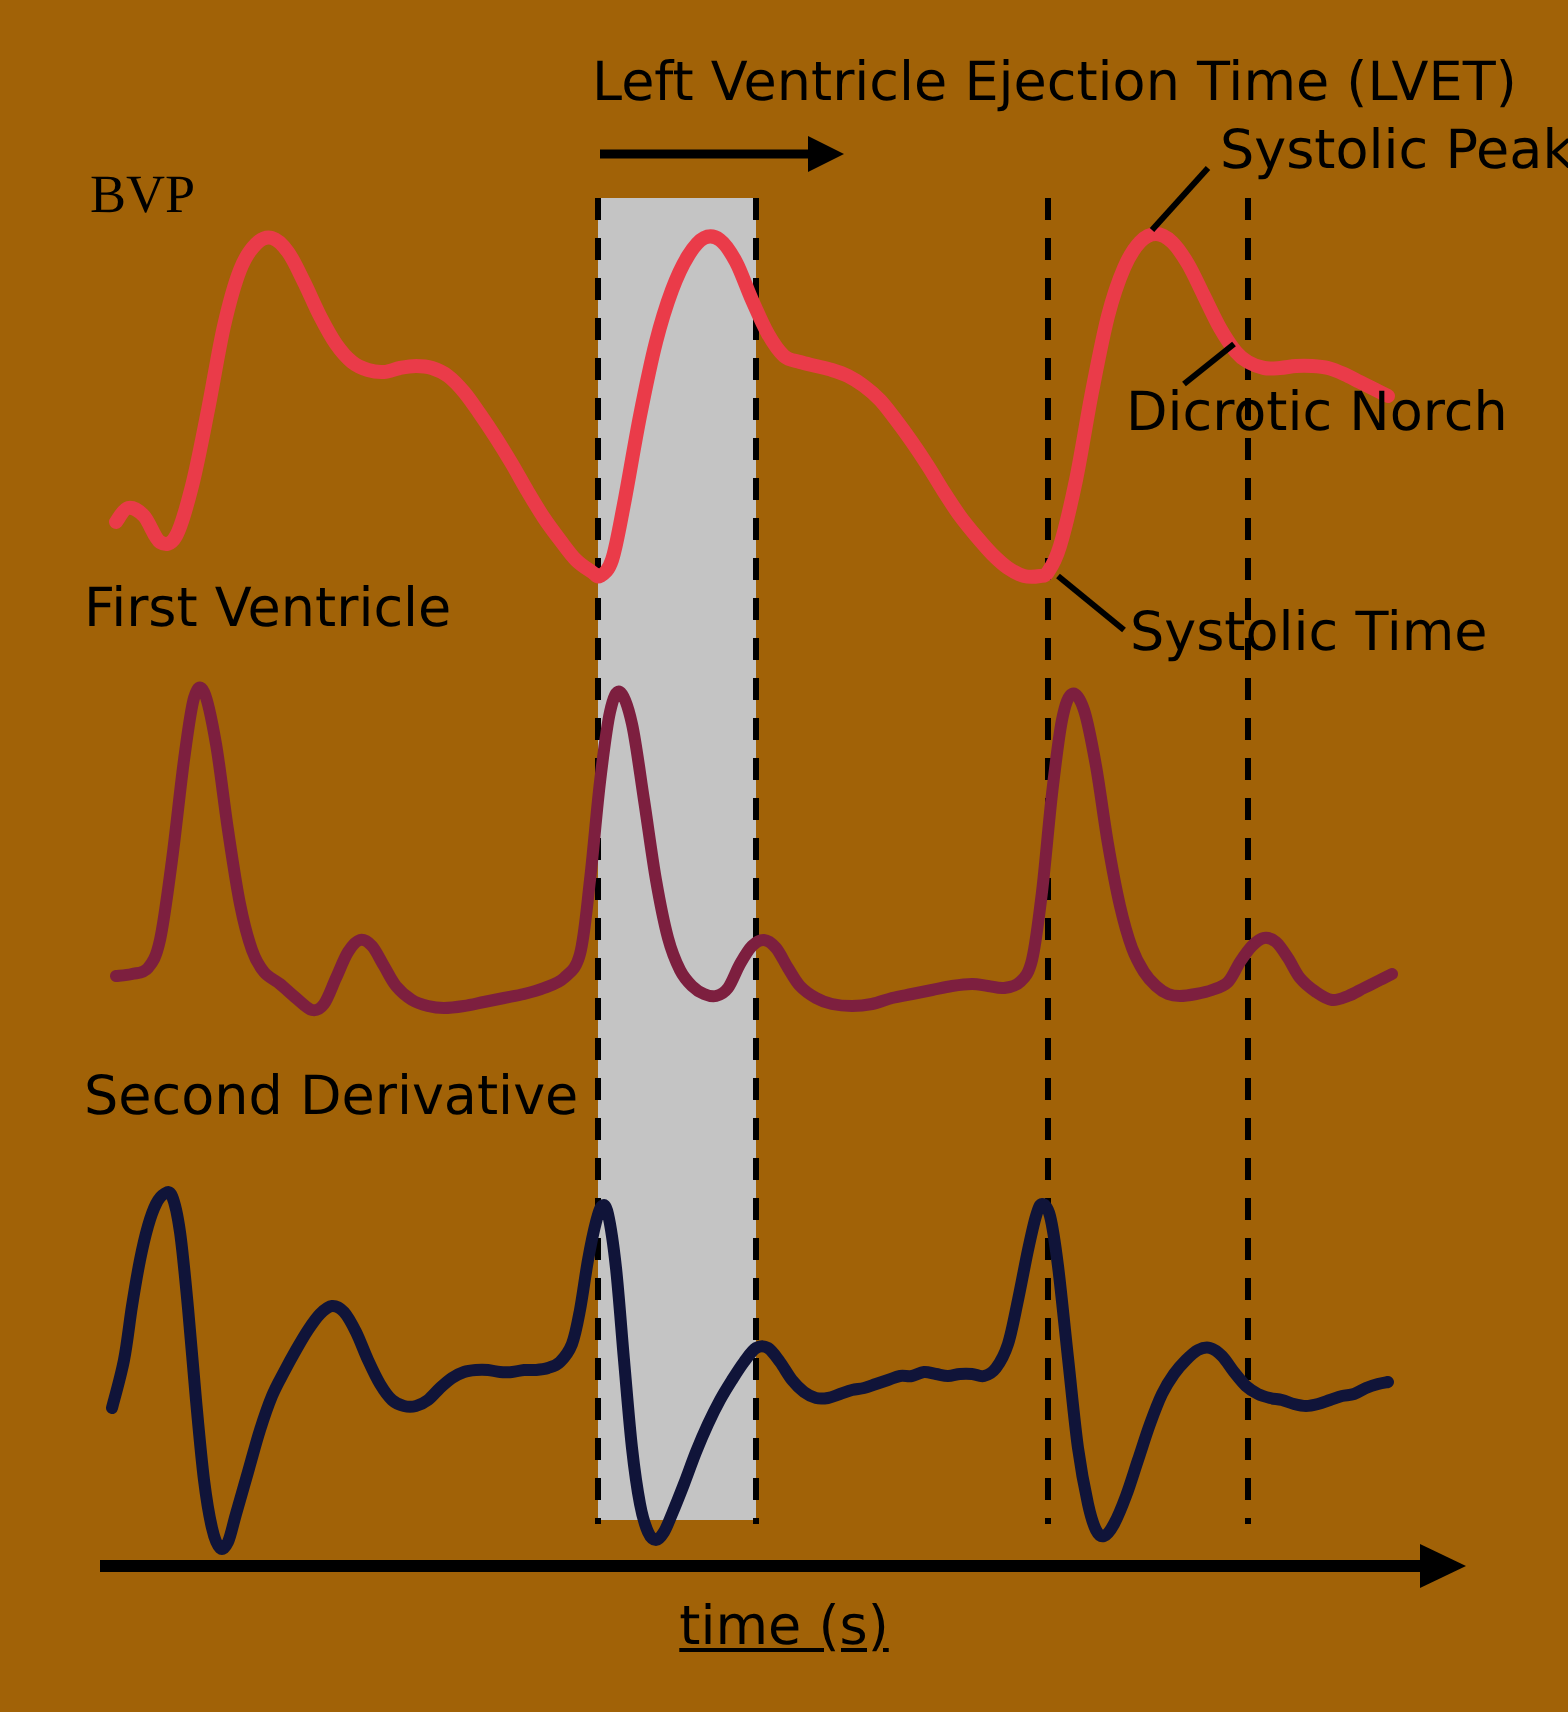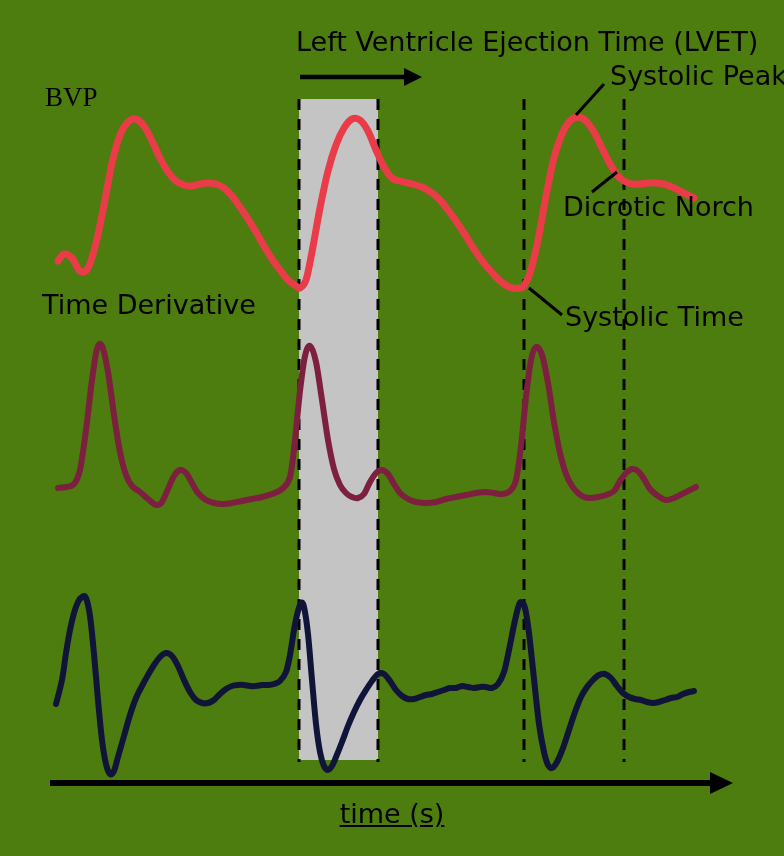--- a/index.html
+++ b/index.html
@@ -7,21 +7,21 @@
     padding: 0;
     background: #ffffff;
   }
   body {
     font-family: "DejaVu Sans", "Liberation Sans", sans-serif;
   }
   #figure-root {
     position: relative;
     width: 784px;
     height: 856px;
-    background: #4d7c0f;
+    background: #a16207;
     overflow: hidden;
   }
   #figure-svg {
     position: absolute;
     left: 0;
     top: 0;
     width: 784px;
     height: 856px;
     display: block;
   }
@@ -111,17 +111,18 @@
     <g>
       <line class="axis-arrow-line" x1="50" y1="783" x2="710" y2="783"></line>
       <polygon class="arrow-head" points="710,772 733,783 710,794"></polygon>
     </g>
   </svg>
 
   <div class="fig-label" id="label-lvet">Left Ventricle Ejection Time (LVET)</div>
   <div class="fig-label" id="label-bvp">BVP</div>
   <div class="fig-label" id="label-sys-peak">Systolic Peak</div>
   <div class="fig-label" id="label-dicrotic">Dicrotic Norch</div>
-  <div class="fig-label" id="label-first-d">Time Derivative</div>
+  <div class="fig-label" id="label-first-d">First Ventricle</div>
   <div class="fig-label" id="label-sys-foot">Systolic Time</div>
+  <div class="fig-label" id="label-second-d">Second Derivative</div>
   <div class="fig-label" id="label-time">time (s)</div>
 
 </div>
 
 </body></html>

